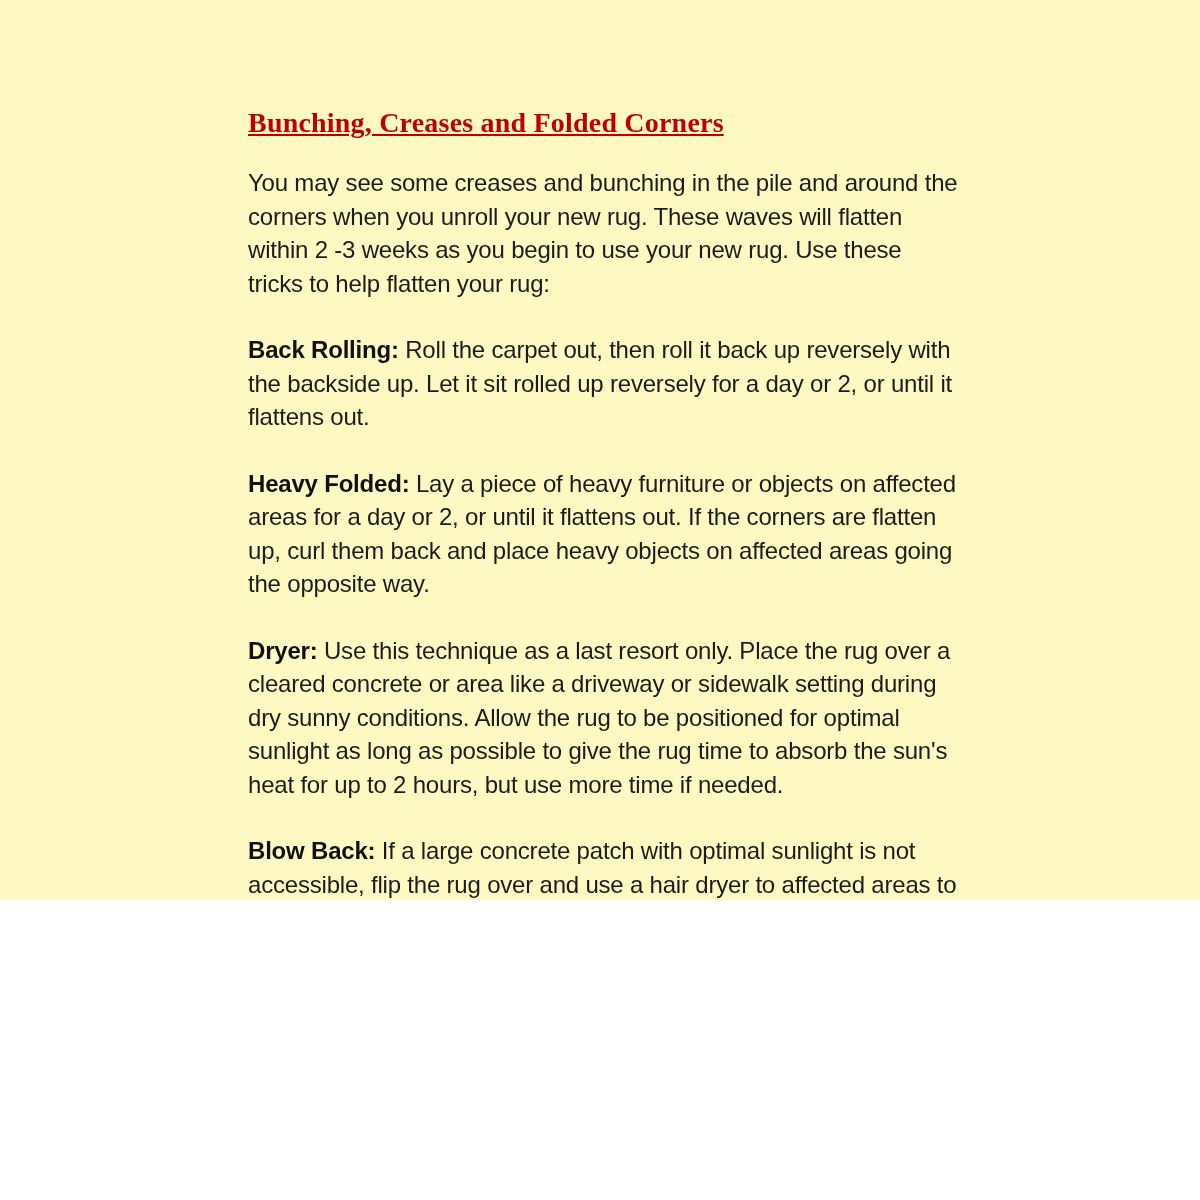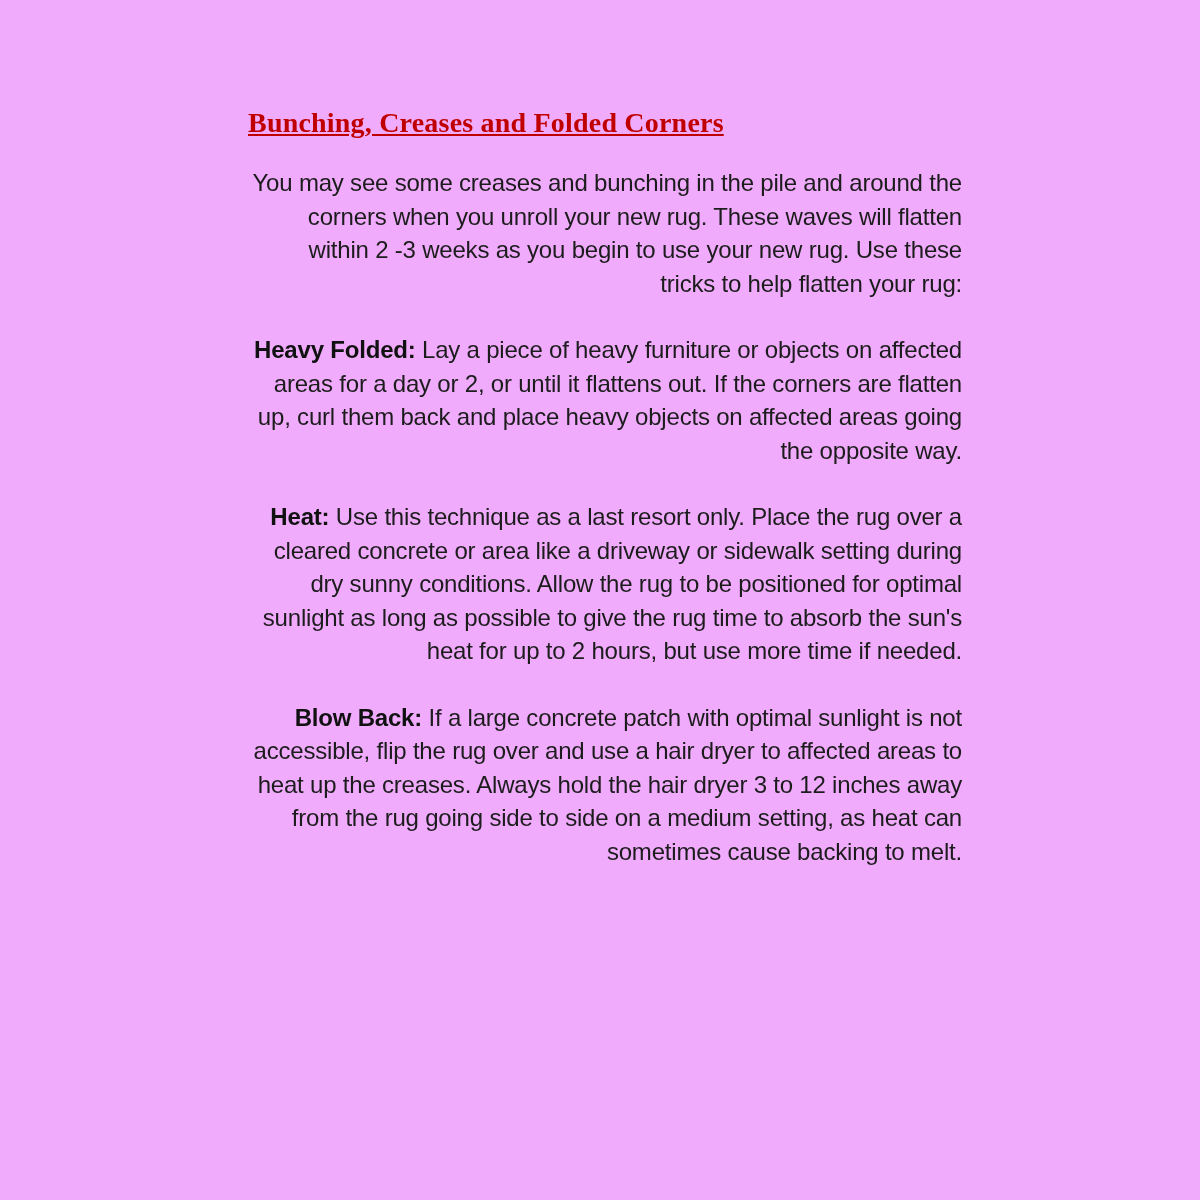--- a/index.html
+++ b/index.html
@@ -3,22 +3,22 @@
 <meta charset="utf-8">
 <style>
   html, body {
     margin: 0;
     padding: 0;
     background: #ffffff;
   }
   .page {
     position: relative;
     width: 1200px;
-    height: 1200px;
-    background: #f0abfc;
+    height: 900px;
+    background: #fef9c3;
     overflow: hidden;
   }
   .content {
     position: absolute;
     left: 248px;
     top: 106px;
     width: 714px;
   }
   .doc-heading {
     font-family: "Liberation Serif", serif;
@@ -30,45 +30,48 @@
     margin: 0 0 26px 0;
     letter-spacing: 0.2px;
   }
   .para {
     font-family: "Liberation Sans", sans-serif;
     font-size: 24px;
     line-height: 33.5px;
     color: #1c1c1c;
     margin: 0 0 33px 0;
     letter-spacing: -0.2px;
-    text-align: right;
   }
   .lead {
     font-weight: bold;
     color: #111111;
   }
 </style>
 </head>
 <body style="background: rgb(255, 255, 255);">
 
 <div class="page">
   <div class="content">
 
     <h1 class="doc-heading" style="color: rgb(192, 0, 0);">Bunching, Creases and Folded Corners</h1>
 
     <p class="para">You may see some creases and bunching in the pile and around the corners when you unroll your new rug. These waves will flatten within 2 -3 weeks as you begin to use your new rug. Use these tricks to help flatten your rug:</p>
 
+    <p class="para">
+      <strong class="lead">Back Rolling:</strong>
+      <span>Roll the carpet out, then roll it back up reversely with the backside up. Let it sit rolled up reversely for a day or 2, or until it flattens out.</span>
+    </p>
 
     <p class="para">
       <strong class="lead">Heavy Folded:</strong>
       <span>Lay a piece of heavy furniture or objects on affected areas for a day or 2, or until it flattens out. If the corners are flatten up, curl them back and place heavy objects on affected areas going the opposite way.</span>
     </p>
 
     <p class="para">
-      <strong class="lead">Heat:</strong>
+      <strong class="lead">Dryer:</strong>
       <span>Use this technique as a last resort only. Place the rug over a cleared concrete or area like a driveway or sidewalk setting during dry sunny conditions. Allow the rug to be positioned for optimal sunlight as long as possible to give the rug time to absorb the sun's heat for up to 2 hours, but use more time if needed.</span>
     </p>
 
     <p class="para">
       <strong class="lead">Blow Back:</strong>
       <span>If a large concrete patch with optimal sunlight is not accessible, flip the rug over and use a hair dryer to affected areas to heat up the creases. Always hold the hair dryer 3 to 12 inches away from the rug going side to side on a medium setting, as heat can sometimes cause backing to melt.</span>
     </p>
 
   </div>
 </div>

